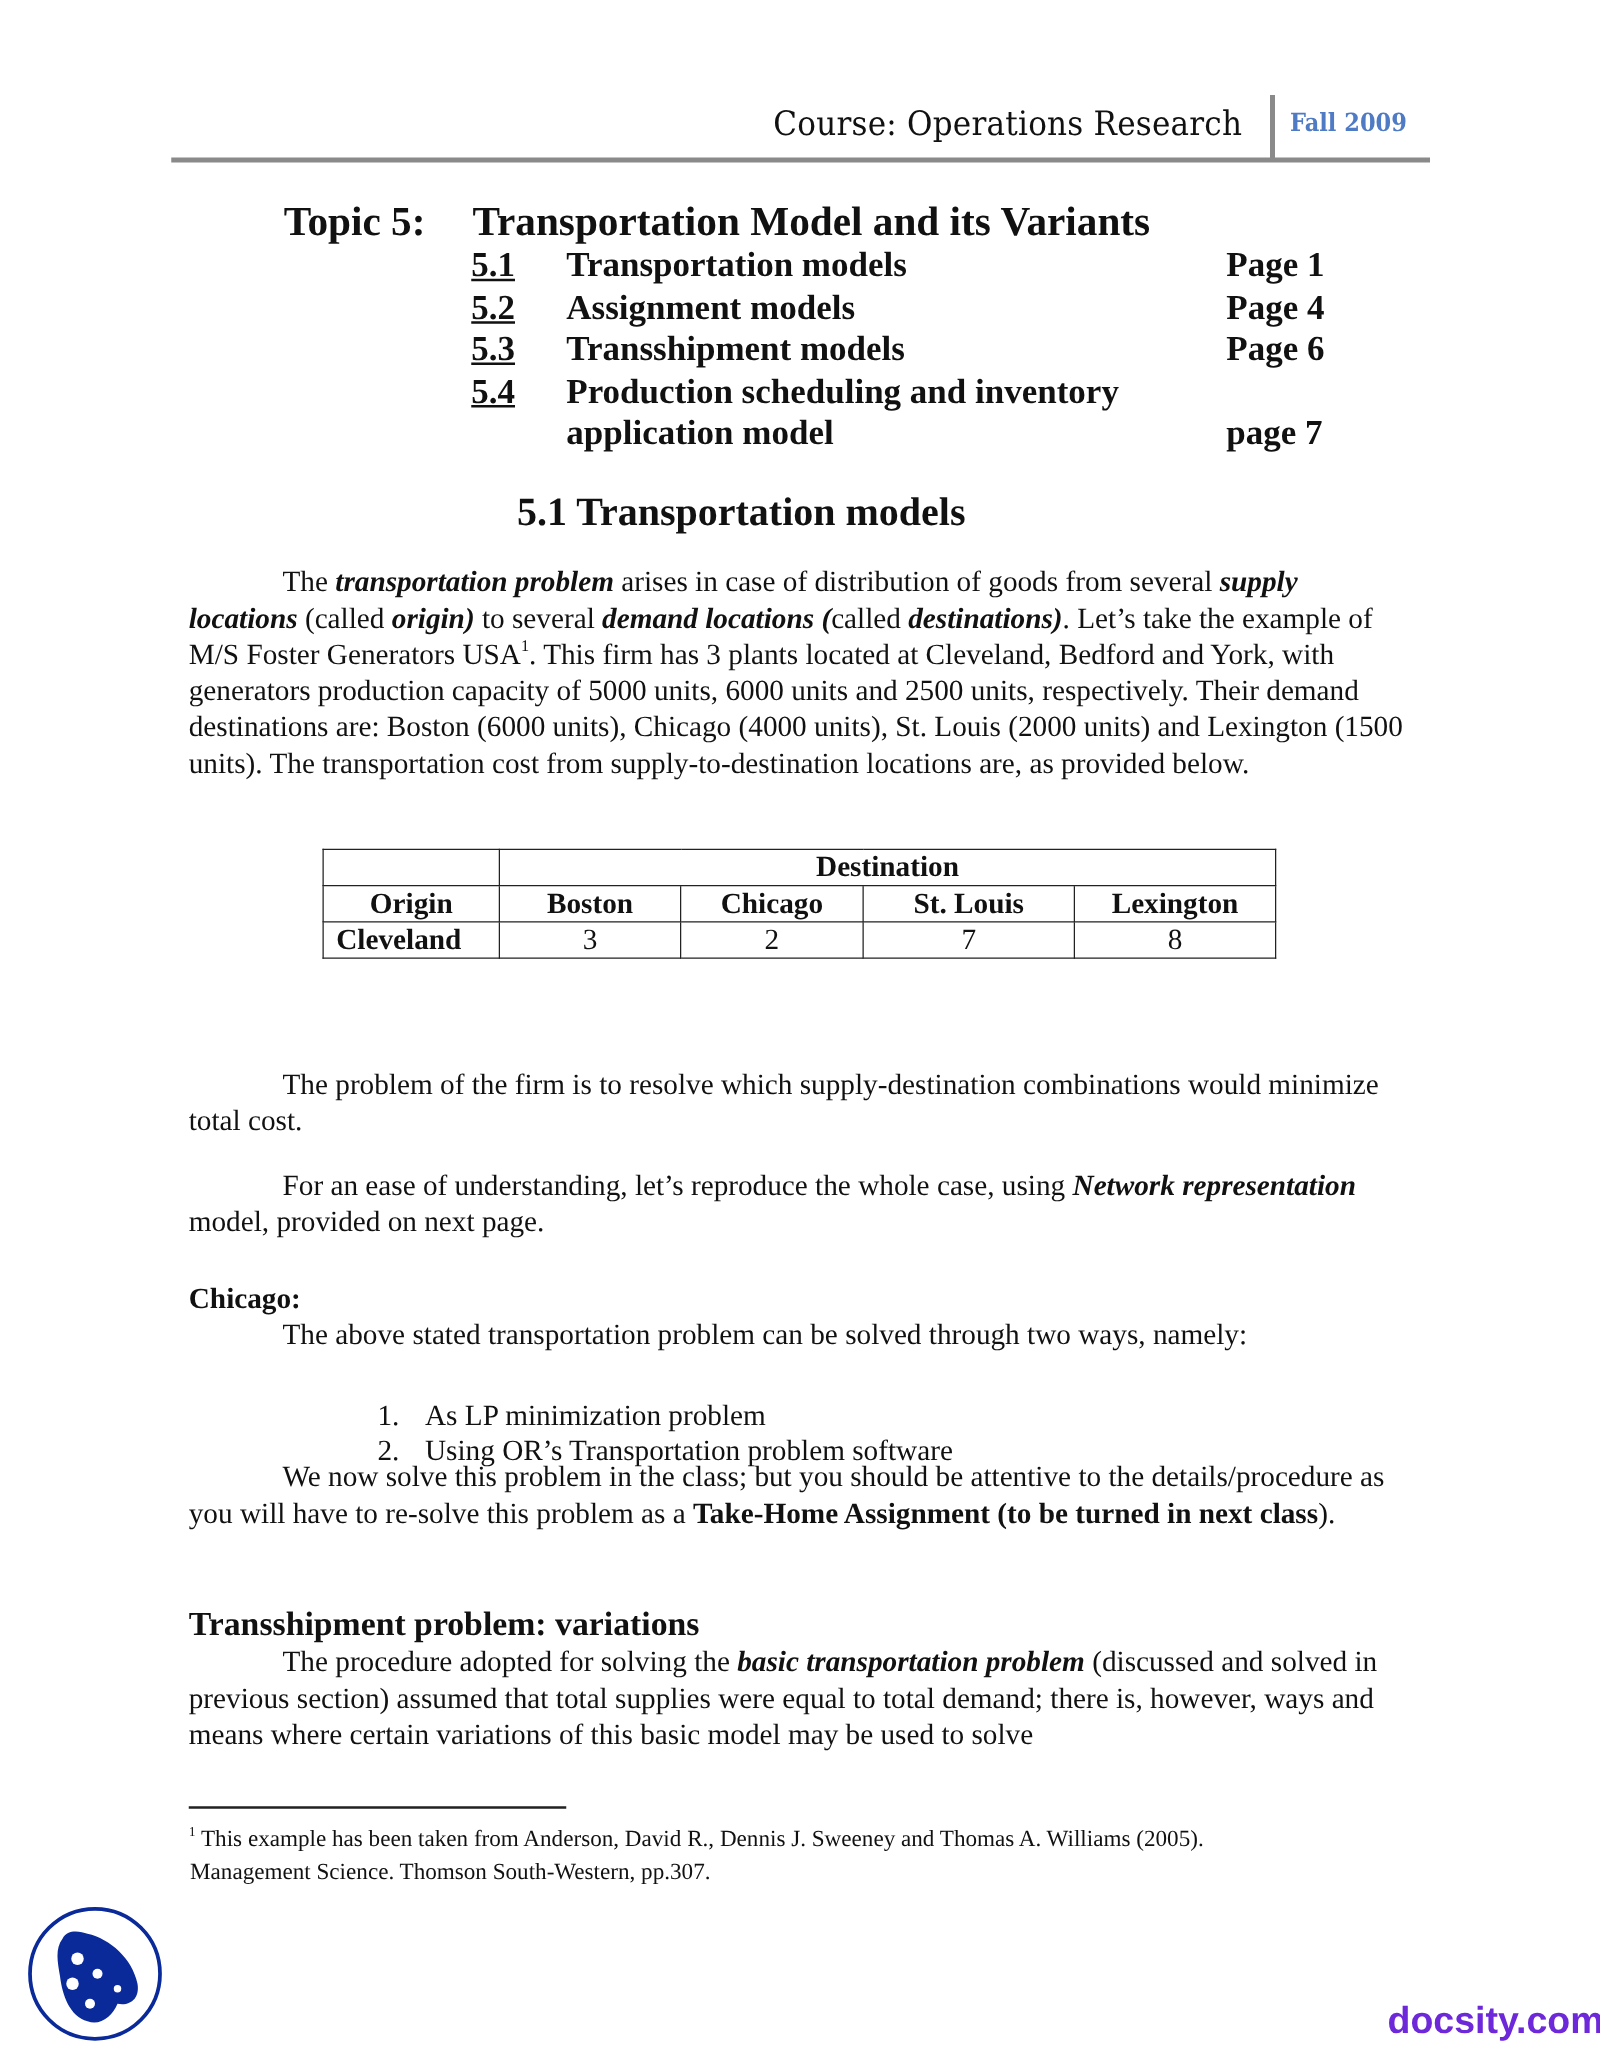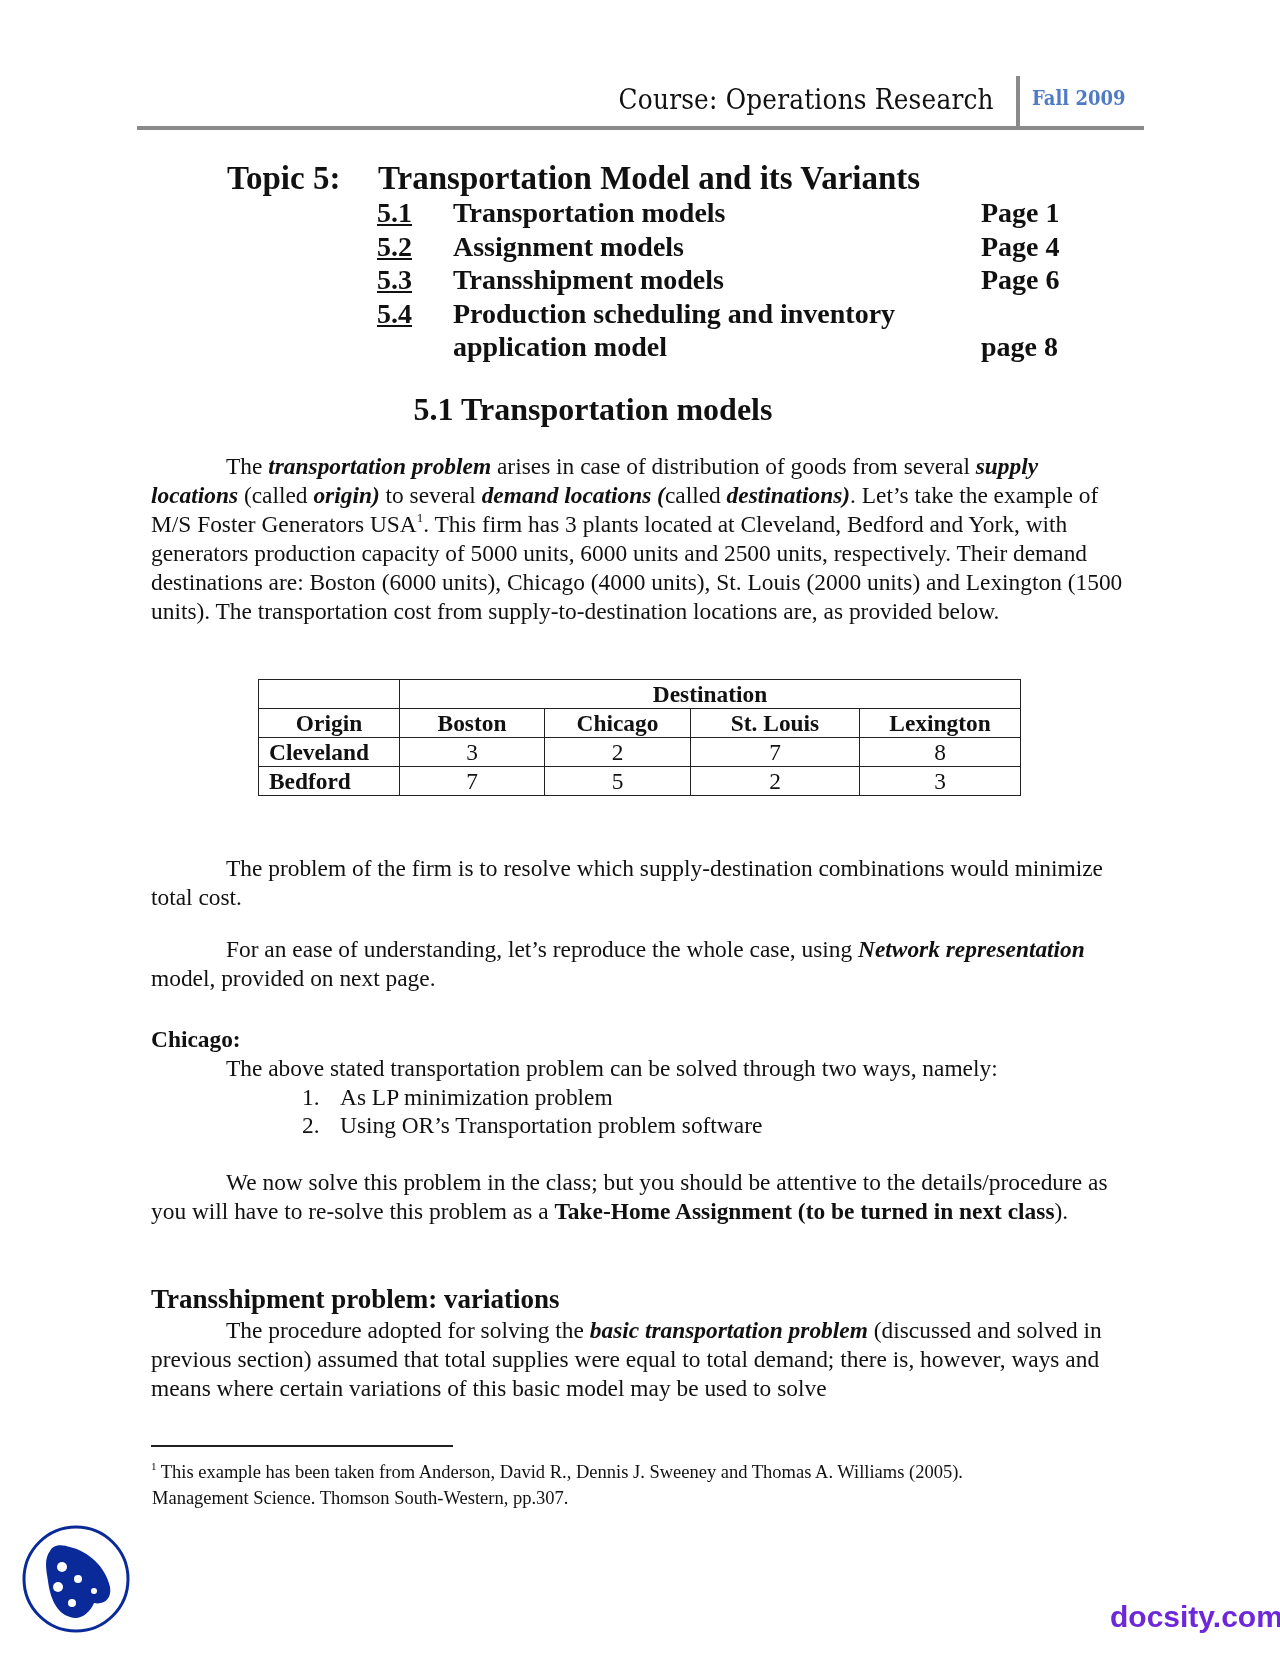--- a/index.html
+++ b/index.html
@@ -33,21 +33,21 @@
   .para b, .para i { }
   sup { font-size: 13px; vertical-align: 10px; line-height: 0; }
 
   
   table.cost { position: absolute; left: 258px; top: 679px; border-collapse: collapse;
                font-size: 23.4px; }
   table.cost td { border: 1.5px solid #222; height: 28px; padding: 0 10px; text-align: center; line-height: 26px; }
   table.cost td.orig { text-align: left; font-weight: bold; }
   table.cost td.hd { font-weight: bold; }
 
-  .list { position: absolute; left: 302px; font-size: 23.4px; line-height: 29px; white-space: nowrap; }
+  .list { position: absolute; left: 302px; font-size: 23.4px; line-height: 29px; white-space: nowrap; margin-top: 36px; }
   .list .n { display: inline-block; width: 38px; }
 
   .h2 { position: absolute; left: 151px; top: 1284px; font-size: 27px; font-weight: bold; white-space: nowrap; }
 
   .fn-rule { position: absolute; left: 151px; top: 1445px; width: 302px; height: 1.5px; background: #222; }
   .fn { position: absolute; left: 151px; font-size: 18.5px; line-height: 26px; white-space: nowrap; }
 
   .logo { position: absolute; left: 20px; top: 1523px; width: 112px; height: 112px; }
   .docsity { position: absolute; left: 1110px; top: 1600px; font-family: "Liberation Sans", "DejaVu Sans", sans-serif;
              font-size: 30px; color: #6d28d9; white-space: nowrap; font-weight: bold; }
@@ -79,21 +79,21 @@
   <span class="pg">Page 6</span>
 </div>
 <div class="toc-row" style="top:298px">
   <span class="num">5.4</span>
   <span class="txt">Production scheduling and inventory</span>
   <span class="pg"></span>
 </div>
 <div class="toc-row" style="top:331px">
   <span class="num"></span>
   <span class="txt">application model</span>
-  <span class="pg">page 8</span>
+  <span class="pg">page 7</span>
 </div>
 
 <div class="sec-heading">5.1 Transportation models</div>
 
 <div class="para" style="top:452px"><span class="ind"></span><span>The </span><b><i>transportation problem</i></b><span> arises in case of distribution of goods from several </span><b><i>supply locations</i></b><span> (called </span><b><i>origin)</i></b><span> to several </span><b><i>demand locations (</i></b><span>called </span><b><i>destinations)</i></b><span>. Let’s take the example of M/S Foster Generators USA</span><sup>1</sup><span>. This firm has 3 plants located at Cleveland, Bedford and York, with generators production capacity of 5000 units, 6000 units and 2500 units, respectively. Their demand destinations are: Boston (6000 units), Chicago (4000 units), St. Louis (2000 units) and Lexington (1500 units). The transportation cost from supply-to-destination locations are, as provided below.</span></div>
 
 <table class="cost">
   <tbody>
       <tr>
     <td style="width:120px"></td>
@@ -105,27 +105,20 @@
     <td class="hd" style="width:125px">Chicago</td>
     <td class="hd" style="width:148px">St. Louis</td>
     <td class="hd" style="width:140px">Lexington</td>
   </tr>
   <tr>
     <td class="orig">Cleveland</td>
     <td>3</td>
     <td>2</td>
     <td>7</td>
     <td>8</td>
-  </tr>
-  <tr>
-    <td class="orig">Bedford</td>
-    <td>7</td>
-    <td>5</td>
-    <td>2</td>
-    <td>3</td>
   </tr>
 </tbody>
   </table>
 
 <div class="para" style="top:854px"><span class="ind"></span><span>The problem of the firm is to resolve which supply-destination combinations would minimize total cost.</span></div>
 
 <div class="para" style="top:935px"><span class="ind"></span><span>For an ease of understanding, let’s reproduce the whole case, using </span><b><i>Network representation</i></b><span> model, provided on next page.</span></div>
 
 <div class="para" style="top:1025px; font-weight:bold">Chicago:</div>
 <div class="para" style="top:1054px"><span class="ind"></span><span>The above stated transportation problem can be solved through two ways, namely:</span></div>

